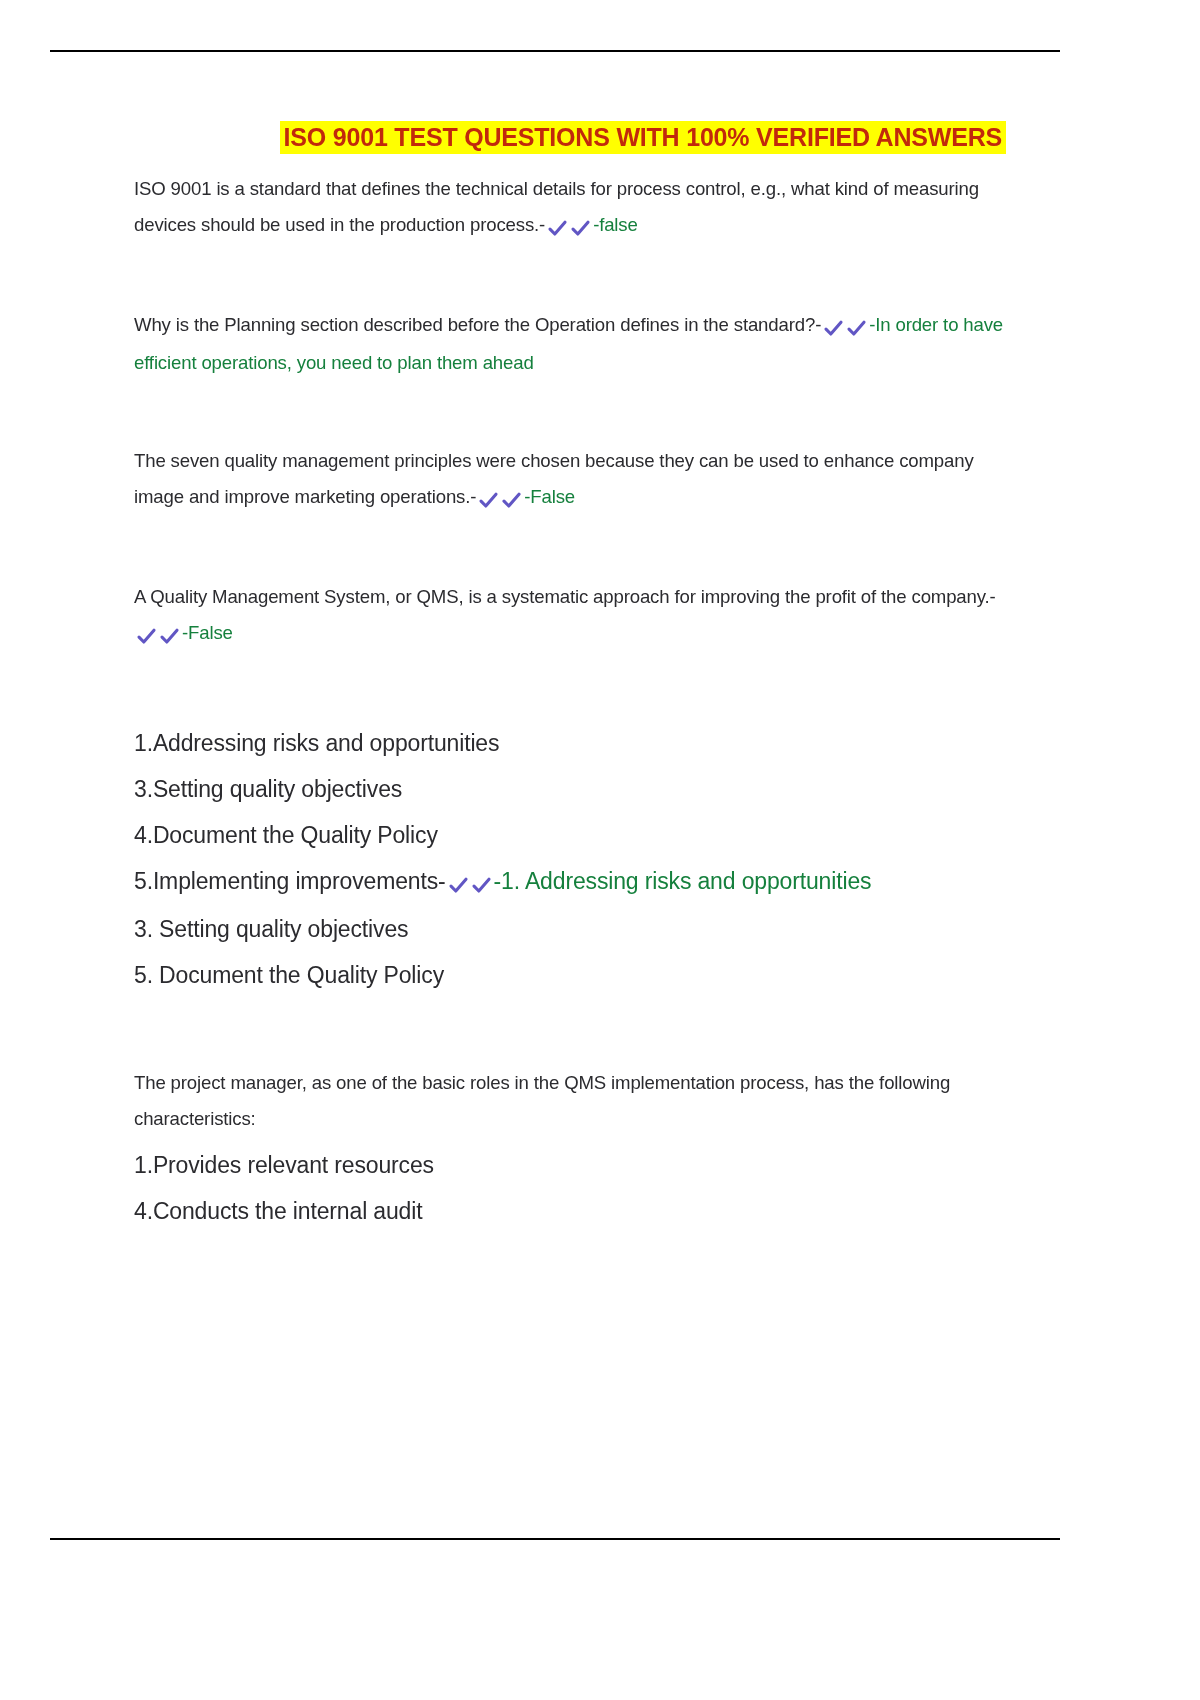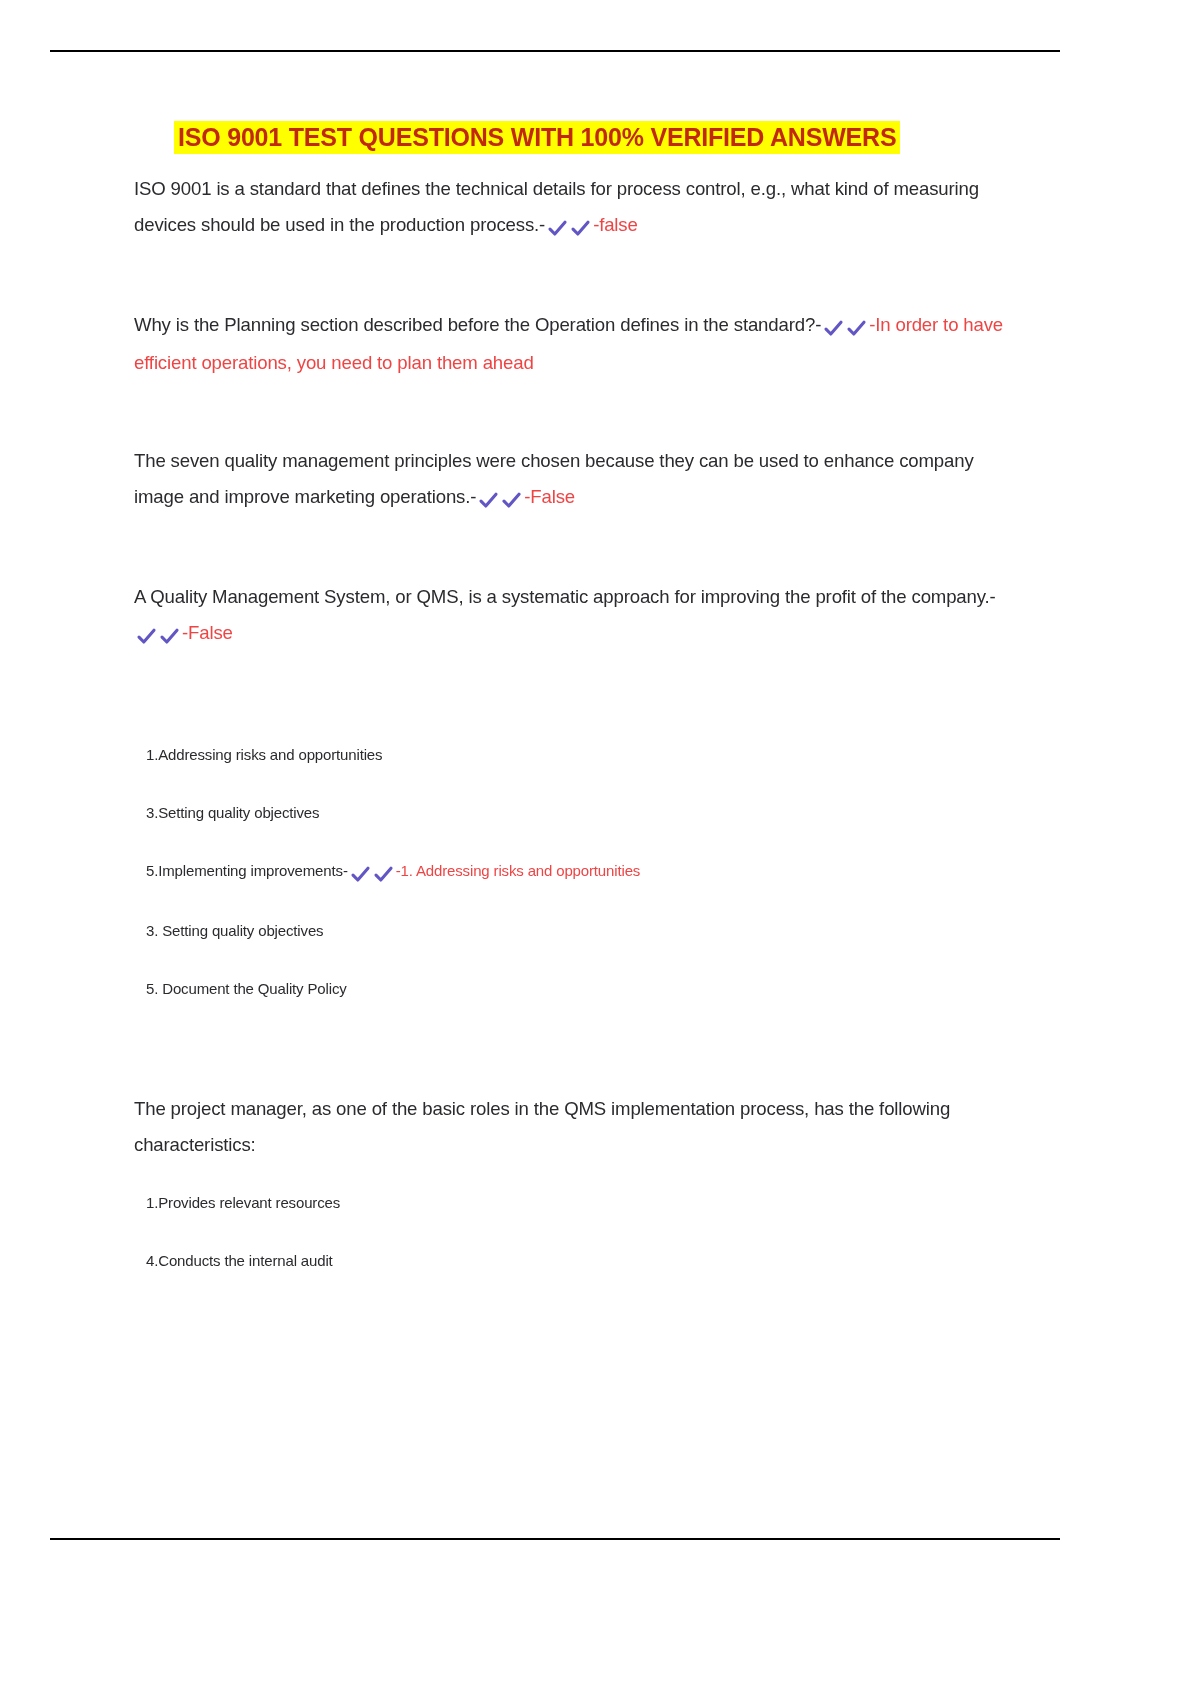--- a/index.html
+++ b/index.html
@@ -38,20 +38,21 @@
     position: absolute;
     left: 134px;
     top: 118px;
     width: 872px;
   }
 
   
   .title-row {
     margin: 0 0 14px 0;
     padding-left: 40px;
+    text-align: right;
   }
   .doc-title {
     display: inline;
     background: #ffff00;
     color: #c1290c;
     font-size: 25px;
     font-weight: bold;
     letter-spacing: -0.2px;
     line-height: 1.55;
     box-decoration-break: clone;
@@ -68,24 +69,24 @@
     letter-spacing: -0.15px;
     margin: 0;
     font-family: "Liberation Sans", "DejaVu Sans", sans-serif;
     font-weight: 400;
   }
   .gap-lg { height: 62px; }
   .gap-sm { height: 10px; }
 
   .list-item {
     color: #2b2b2f;
-    font-size: 15px;
+    font-size: 23px;
     line-height: 36px;
     letter-spacing: -0.15px;
-    margin: 12px;
+    margin: 0;
     padding-bottom: 10px;
   }
 
   .dash {
     color: #2b2b2f;
   }
 
   
   .checks {
     display: inline-block;
@@ -96,21 +97,21 @@
   .check-icon {
     display: inline-block;
     width: 21px;
     height: 20px;
     vertical-align: middle;
     margin: 0 1px;
   }
   .check-icon svg { display: block; }
 
   .answer {
-    color: #ef4444;
+    color: #15803d;
   }
 </style>
 </head>
 <body>
 
 <div class="page">
 
   <div class="rule top"></div>
   <div class="rule bottom"></div>
 
@@ -148,20 +149,21 @@
               <path d="M3 11.2 L7.8 16 L18 4.2" fill="none" stroke="#6156c4" stroke-width="3.1" stroke-linecap="round" stroke-linejoin="round"></path>
             </svg></span><span class="check-icon"><svg width="21" height="20" viewBox="0 0 21 20">
               <path d="M3 11.2 L7.8 16 L18 4.2" fill="none" stroke="#6156c4" stroke-width="3.1" stroke-linecap="round" stroke-linejoin="round"></path>
             </svg></span></span><span class="answer">-False</span></p>
 
     <div class="gap-lg"></div>
 
     <div class="gap-sm"></div>
     <p class="list-item">1.Addressing risks and opportunities</p>
     <p class="list-item">3.Setting quality objectives</p>
+    <p class="list-item">4.Document the Quality Policy</p>
 
     <p class="list-item"><span>5.Implementing improvements</span><span class="dash">-</span><span class="checks"><span class="check-icon"><svg width="21" height="20" viewBox="0 0 21 20">
               <path d="M3 11.2 L7.8 16 L18 4.2" fill="none" stroke="#6156c4" stroke-width="3.1" stroke-linecap="round" stroke-linejoin="round"></path>
             </svg></span><span class="check-icon"><svg width="21" height="20" viewBox="0 0 21 20">
               <path d="M3 11.2 L7.8 16 L18 4.2" fill="none" stroke="#6156c4" stroke-width="3.1" stroke-linecap="round" stroke-linejoin="round"></path>
             </svg></span></span><span class="answer">-1. Addressing risks and opportunities</span></p>
 
     <p class="list-item">3. Setting quality objectives</p>
     <p class="list-item">5. Document the Quality Policy</p>
 

